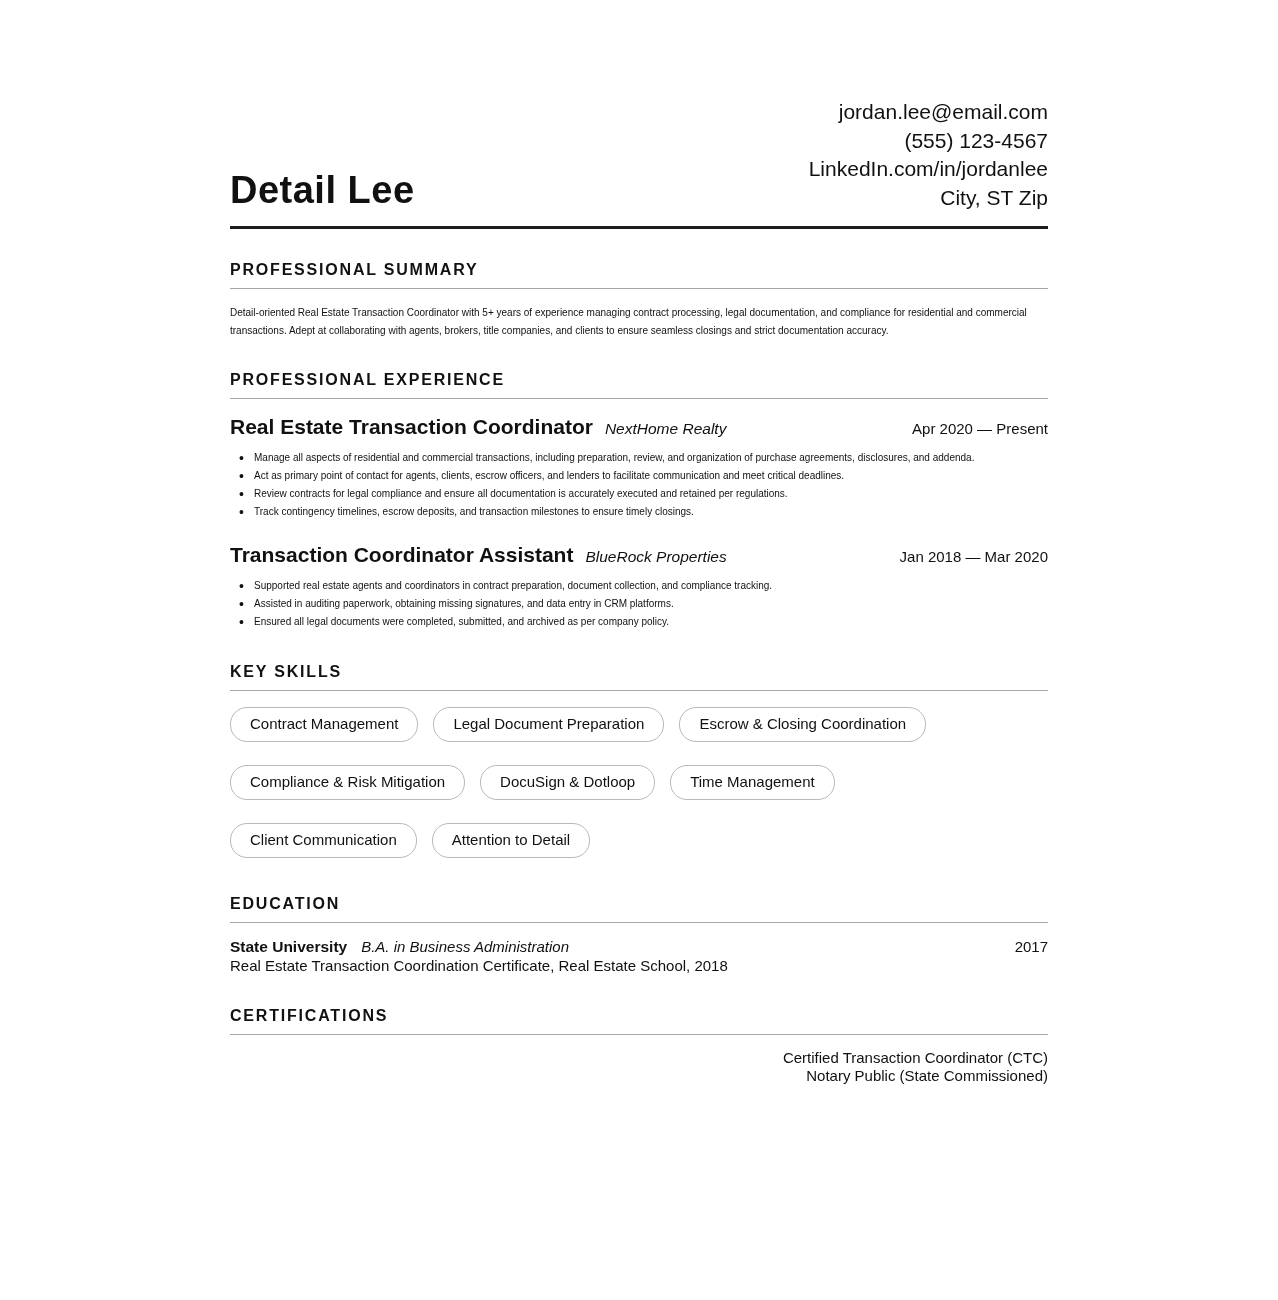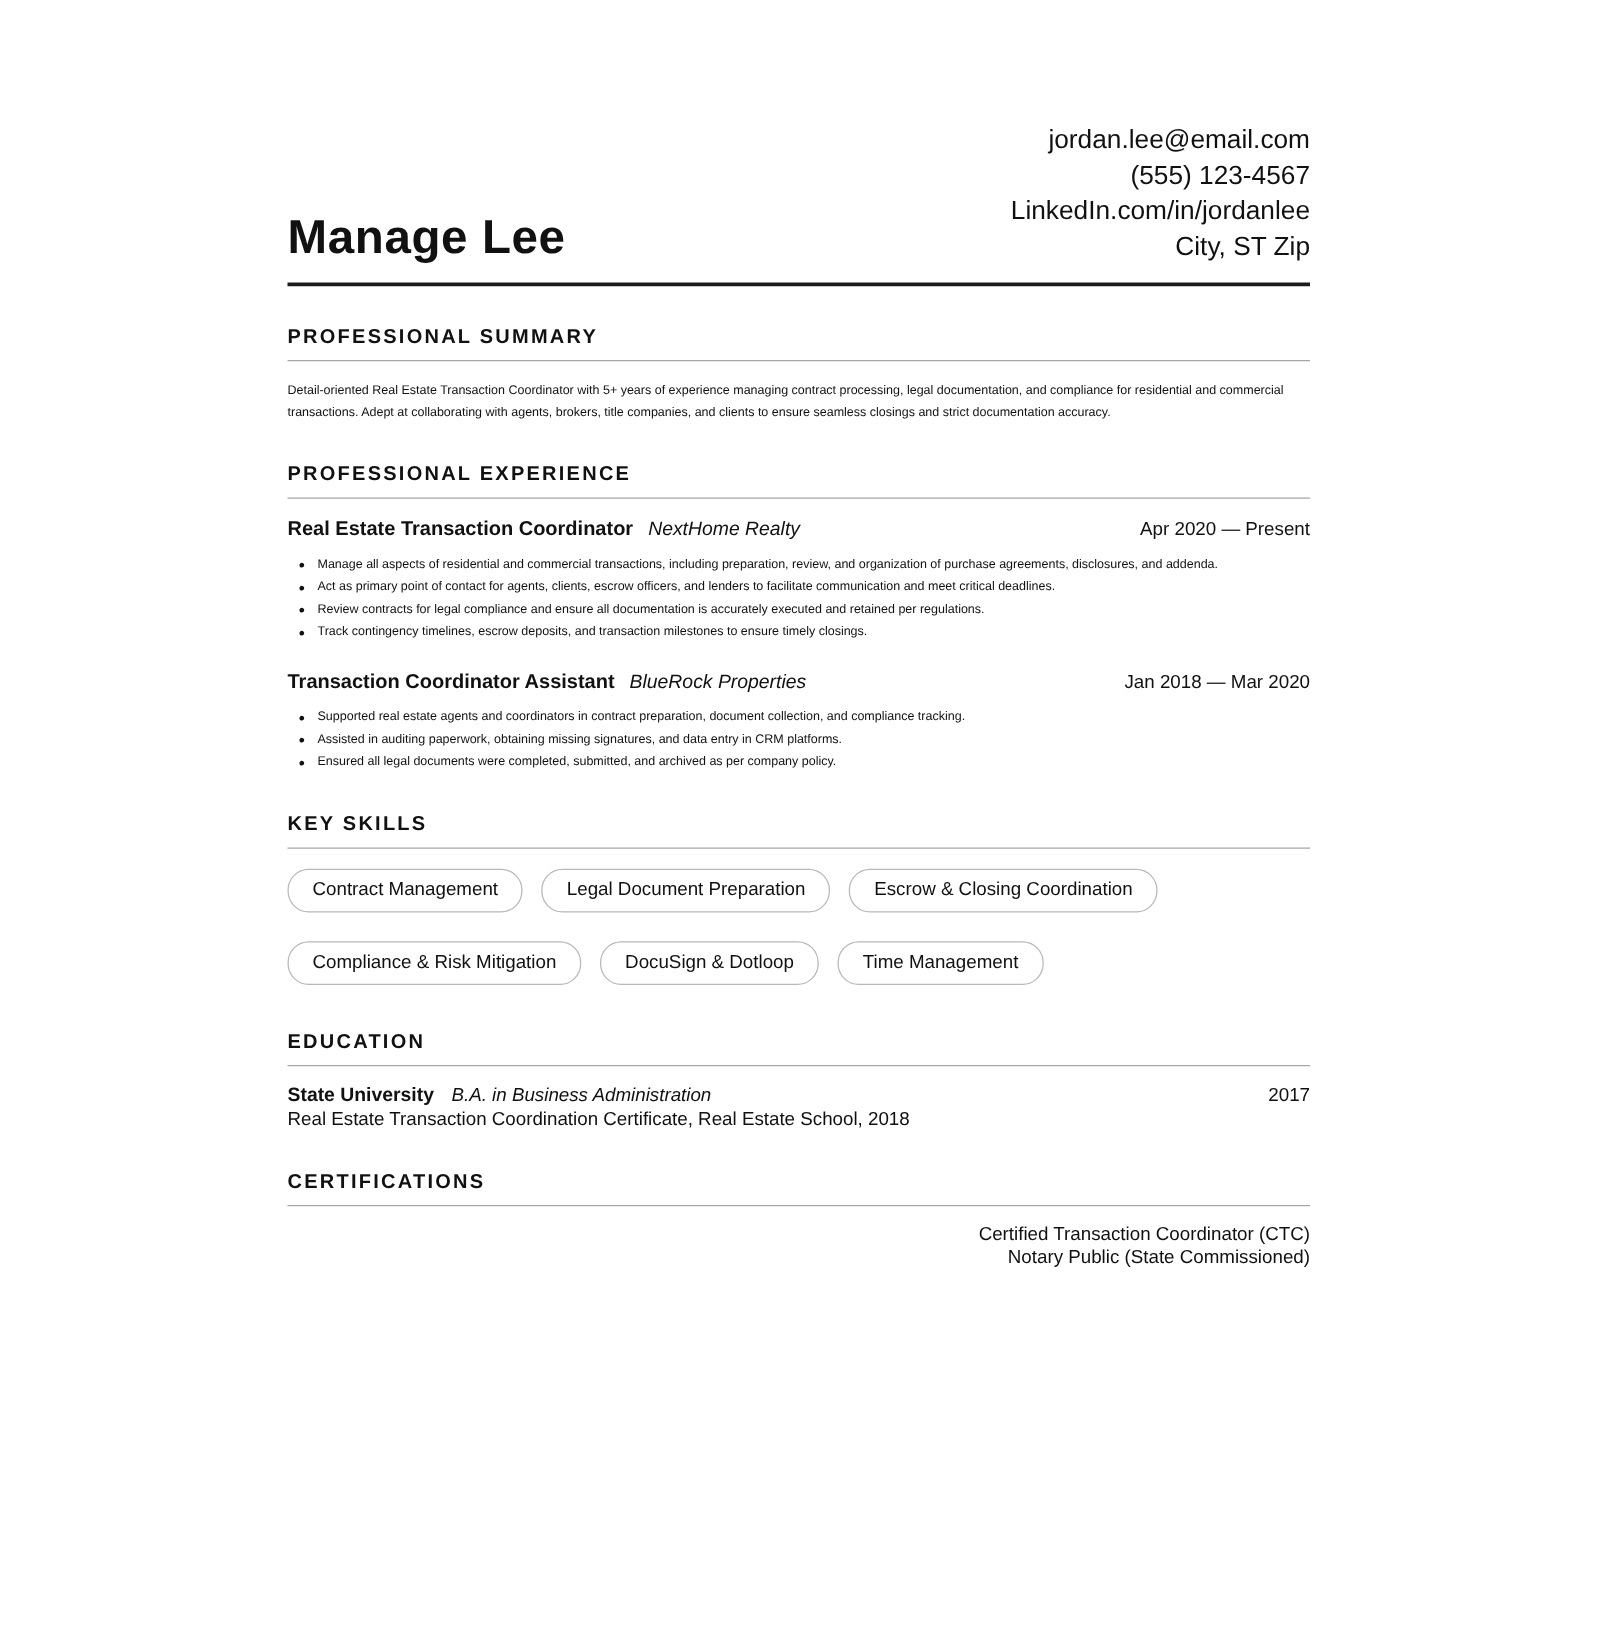--- a/index.html
+++ b/index.html
@@ -26,21 +26,21 @@
   }
   .sec-education h2.sec-heading { margin-top: 37px; }
 
   
   .summary-text { font-size: 10px; line-height: 17.5px; margin: 15px 0 0 0; }
 
   
   .job { margin-top: 16px; }
   .job + .job { margin-top: 22px; }
   .job-header { display: flex; align-items: baseline; }
-  .job-title { font-weight: bold; font-size: 16px; }
+  .job-title { font-weight: bold; font-size: 21px; }
   .job-company { font-style: italic; font-size: 15.5px; margin-left: 12px; }
   .job-dates { margin-left: auto; font-size: 15px; }
   ul.bullets { list-style: none; margin: 10px 0 0 0; padding: 0; font-size: 10px; line-height: 18px; }
   ul.bullets li { position: relative; padding-left: 24px; }
   ul.bullets li::before { content: "\2022"; position: absolute; left: 9px; top: 0; font-size: 14px; }
 
   
   .pill-row { display: flex; gap: 15px; margin-top: 23px; }
   .pill-row.first { margin-top: 16px; }
   .pill {
@@ -60,21 +60,21 @@
   
   .cert-list { margin-top: 14px; font-size: 15px; line-height: 18px; text-align: right; }
 </style>
 </head>
 <body>
 
 <div class="canvas">
   <div class="content">
 
     <div class="header-row">
-      <h1 class="name">Manage Lee</h1>
+      <h1 class="name">Detail Lee</h1>
       <div class="contact">
         <div>jordan.lee@email.com</div>
         <div>(555) 123-4567</div>
         <div>LinkedIn.com/in/jordanlee</div>
         <div>City, ST Zip</div>
       </div>
     </div>
     <hr class="header-rule">
 
     <section class="sec-summary">
@@ -118,20 +118,24 @@
       <div class="pill-row first">
         <span class="pill">Contract Management</span>
         <span class="pill">Legal Document Preparation</span>
         <span class="pill">Escrow &amp; Closing Coordination</span>
       </div>
       <div class="pill-row">
         <span class="pill">Compliance &amp; Risk Mitigation</span>
         <span class="pill">DocuSign &amp; Dotloop</span>
         <span class="pill">Time Management</span>
       </div>
+      <div class="pill-row">
+        <span class="pill">Client Communication</span>
+        <span class="pill">Attention to Detail</span>
+      </div>
     </section>
 
     <section class="sec-education">
       <h2 class="sec-heading">EDUCATION</h2>
       <div class="edu-header">
         <span class="edu-school">State University</span>
         <span class="edu-degree">B.A. in Business Administration</span>
         <span class="edu-year">2017</span>
       </div>
       <div class="edu-extra">Real Estate Transaction Coordination Certificate, Real Estate School, 2018</div>

